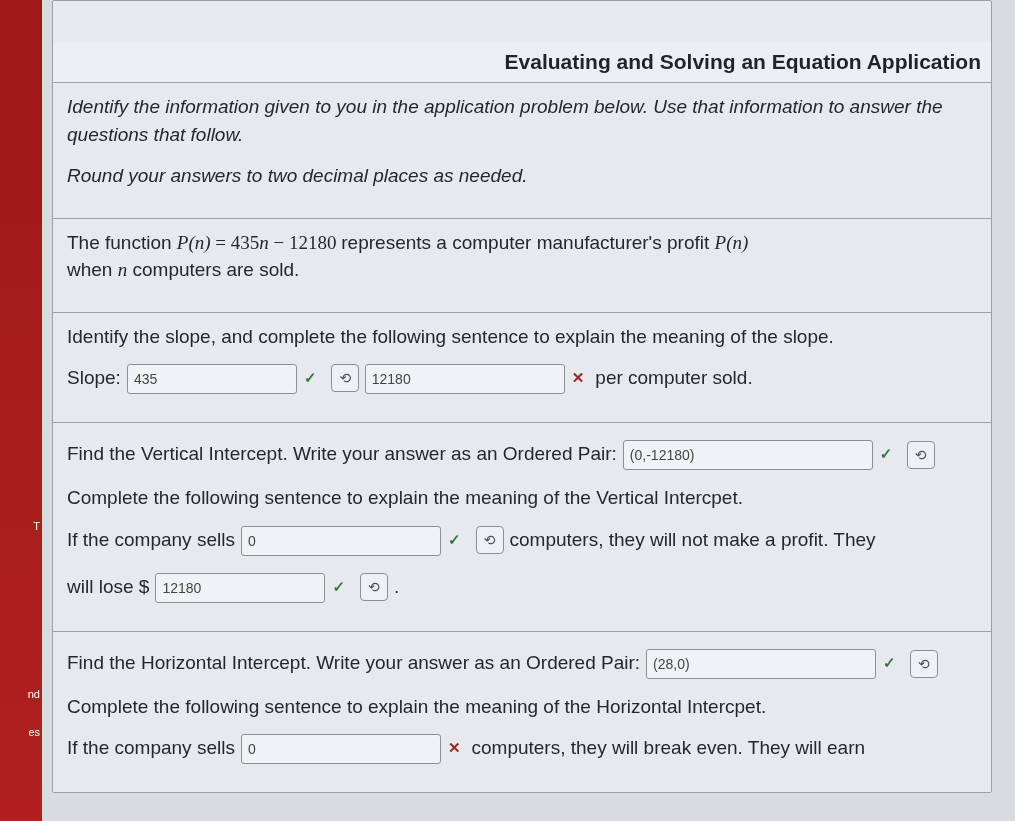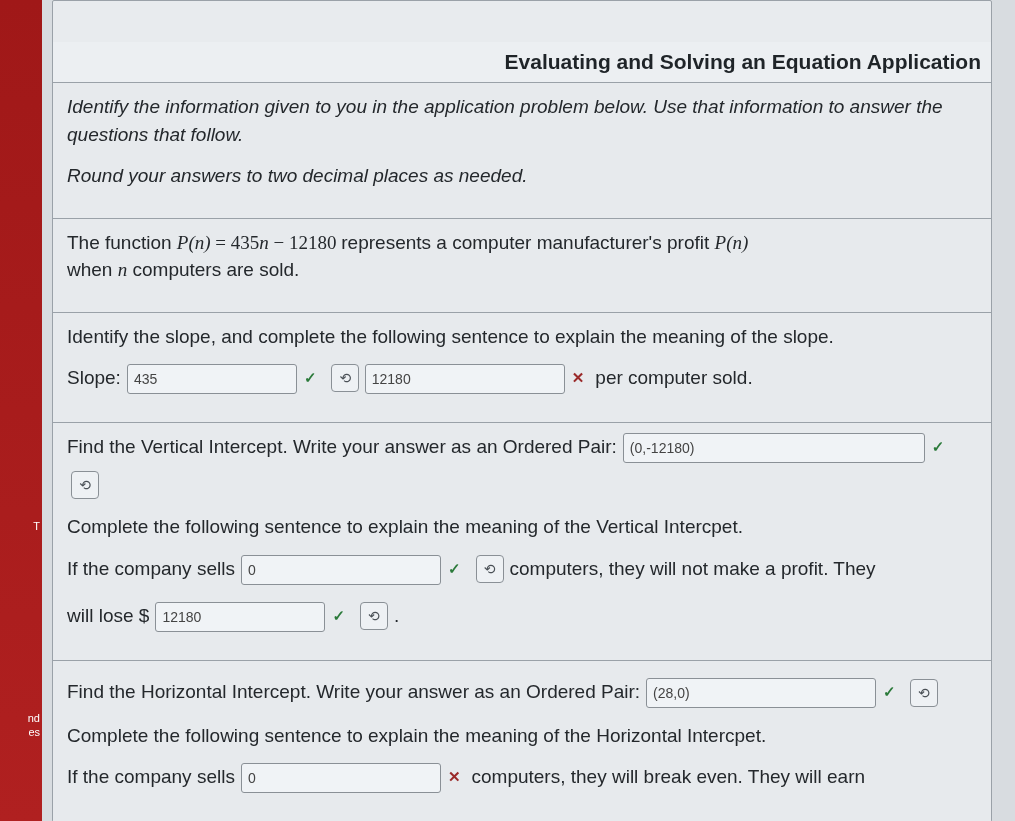--- a/index.html
+++ b/index.html
@@ -14,21 +14,21 @@
     .left-strip {
       position: absolute;
       left: 0; top: 0;
       width: 42px;
       height: 100%;
       background: linear-gradient(180deg, #a01818 0%, #b02020 100%);
       color: #fff;
       font-size: 11px;
     }
     .left-strip .lbl1 { position: absolute; top: 520px; right: 2px; }
-    .left-strip .lbl2 { position: absolute; top: 712px; right: 2px; }
+    .left-strip .lbl2 { position: absolute; top: 688px; right: 2px; }
     .left-strip .lbl3 { position: absolute; top: 726px; right: 2px; }
     .panel {
       position: absolute;
       left: 52px; top: 0;
       width: 940px;
       background: #e8ebee;
       border: 1px solid #9aa1a8;
       border-radius: 2px;
     }
     .hdr {
@@ -133,21 +133,21 @@
     <div class="sub row-inline">
       <input class="ans" style="width: 200px;" value="12180">
       <span class="mark wrong">✕</span>
       <span class="label-txt">per computer sold.</span>
     </div>
   </div>
 
   <div class="cell">
     <div class="row-inline">
       <span class="label-txt">Find the Vertical Intercept. Write your answer as an Ordered Pair:</span>
-      <input class="ans" style="width: 302px;" value="(0,-12180)">
+      <input class="ans" style="width: 250px;" value="(0,-12180)">
       <span class="mark correct">✓</span>
     </div>
     <span class="retry standalone">⟲</span>
     <div class="sub">Complete the following sentence to explain the meaning of the Vertical Intercpet.</div>
     <div class="sub row-inline">
       <span class="label-txt">If the company sells</span>
       <input class="ans" style="width: 200px;" value="0">
       <span class="mark correct">✓</span>
       <span class="retry">⟲</span>
       <span class="label-txt">computers, they will not make a profit. They</span>

